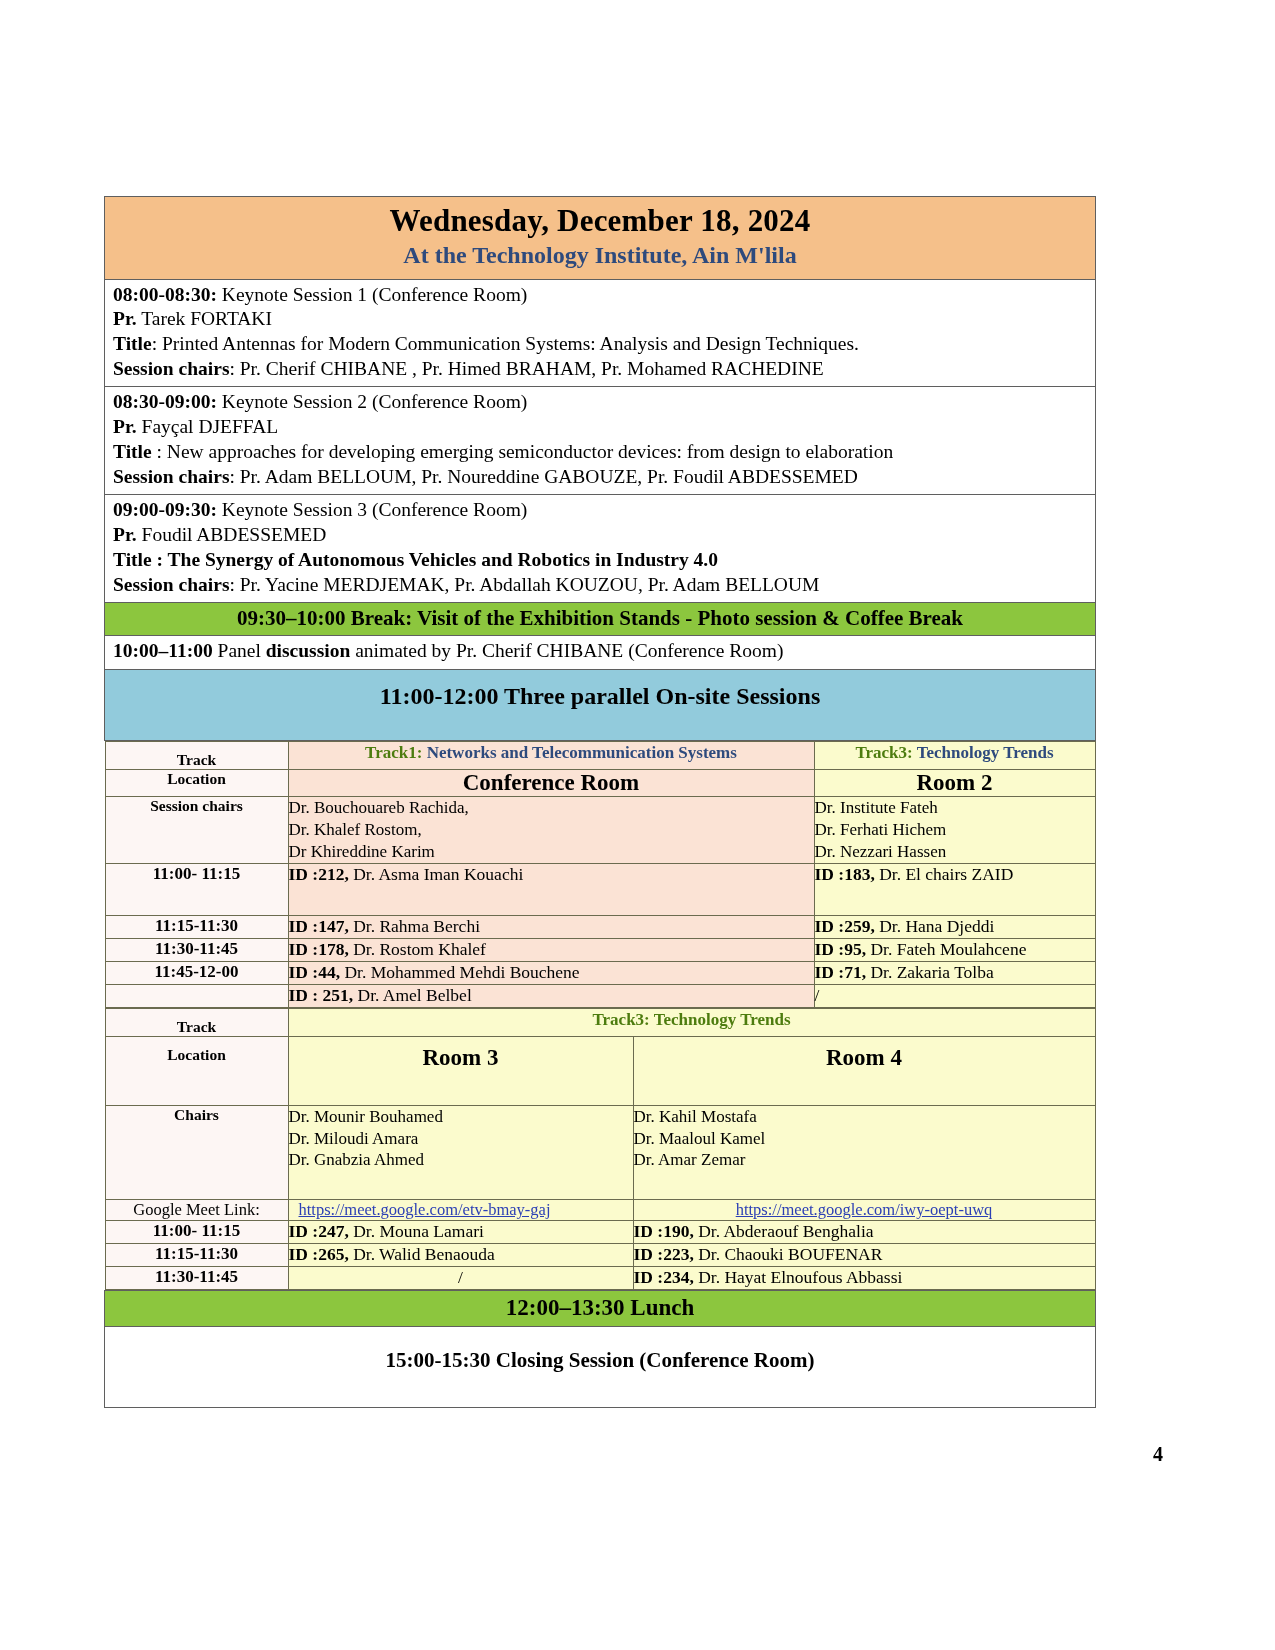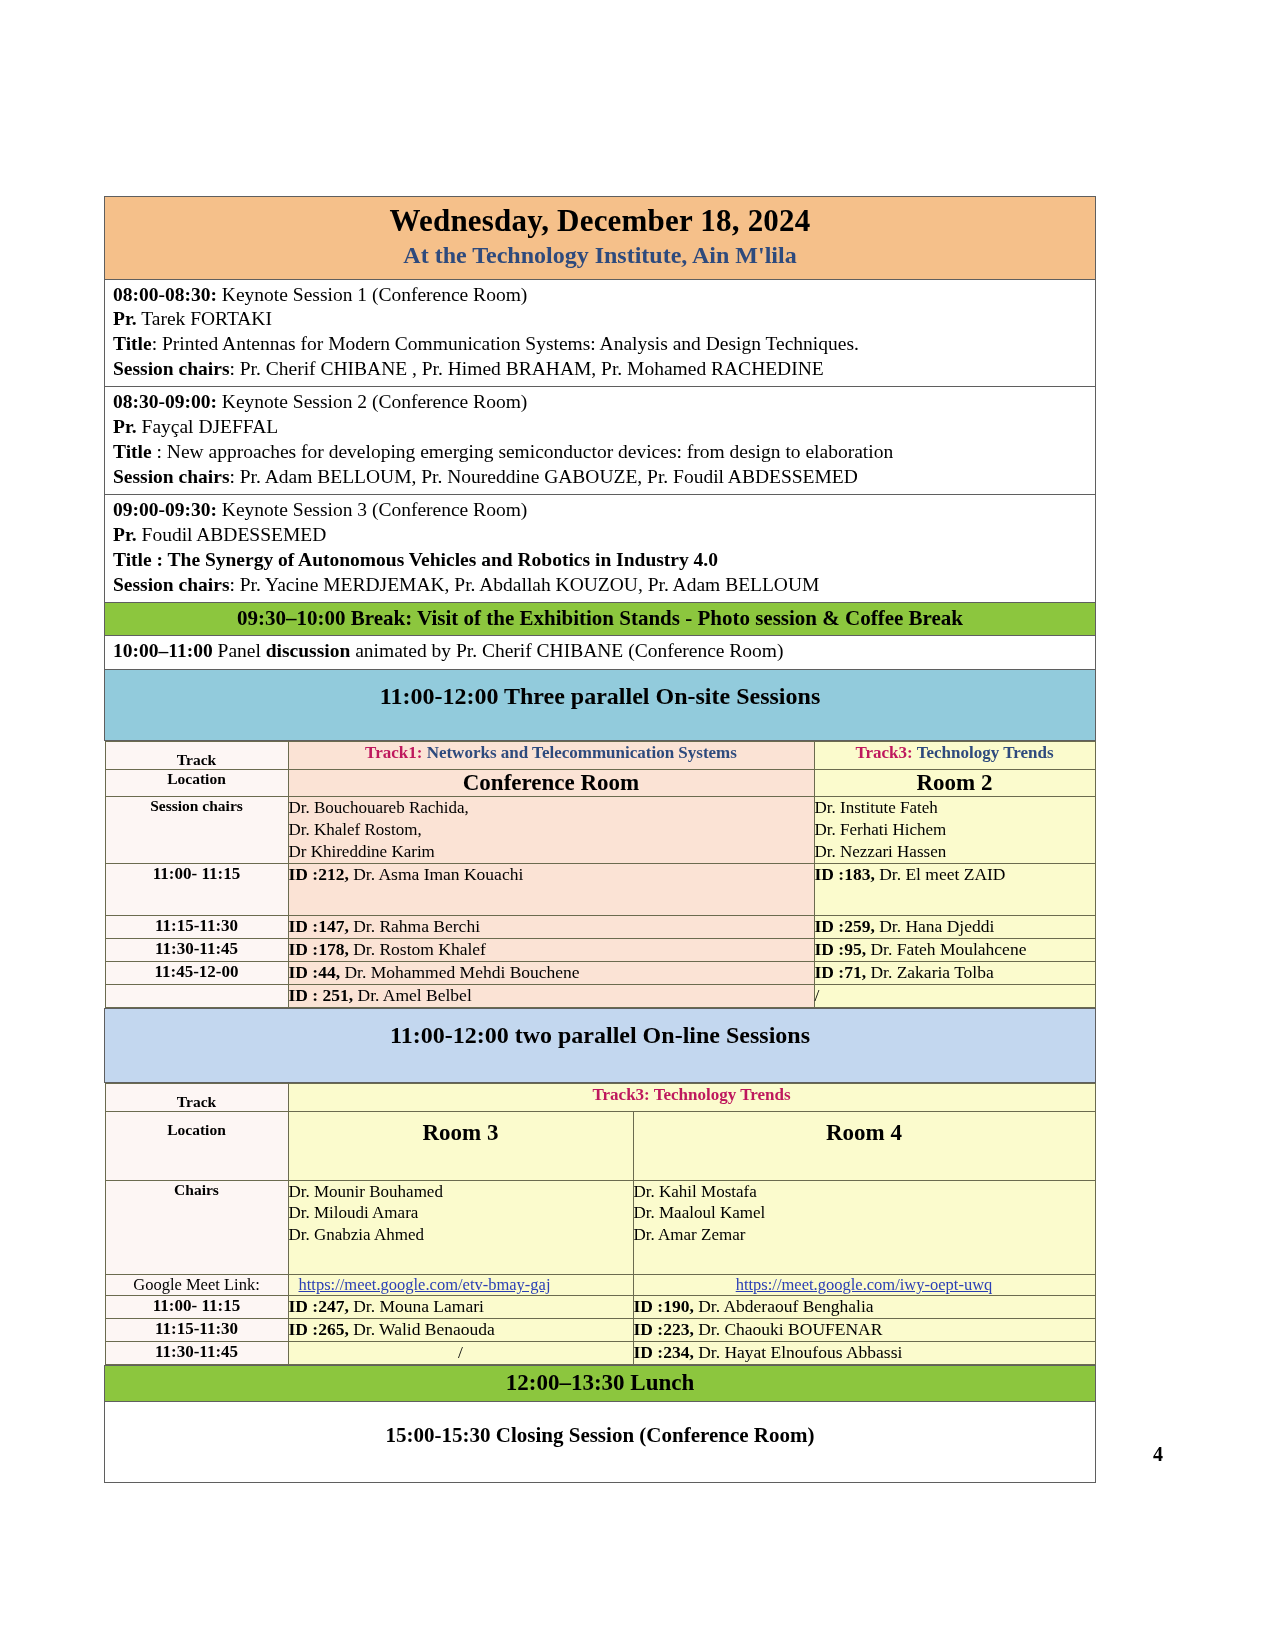--- a/index.html
+++ b/index.html
@@ -132,21 +132,21 @@
   .peach { background: #fbe3d5; }
   .yellow { background: #fbfbcd; }
 
   .track-head {
     text-align: center;
     font-weight: bold;
     font-size: 17px;
     padding: 14px 6px 28px 6px;
     line-height: 1.25;
   }
-  .track-head .tk { color: #be185d; }
+  .track-head .tk { color: #4d7c0f; }
   .track-head .tv { color: #2e4a7d; }
 
   .loc-cell {
     text-align: center;
     font-weight: bold;
     font-size: 23px;
     padding: 4px 4px 6px 4px;
   }
   .loc-cell.tall { padding: 8px 4px 34px 4px; }
 
@@ -338,21 +338,21 @@
               <td class="yellow chairs-cell">
                 <div>Dr. Institute Fateh</div>
                 <div>Dr. Ferhati Hichem</div>
                 <div>Dr. Nezzari Hassen</div>
               </td>
             </tr>
 
             <tr>
               <td class="c-time">11:00- 11:15</td>
               <td class="peach sess-cell tall"><span class="idb">ID :212,</span><span> Dr. Asma Iman Kouachi</span></td>
-              <td class="yellow sess-cell tall"><span class="idb">ID :183,</span><span> Dr. El meet ZAID</span></td>
+              <td class="yellow sess-cell tall"><span class="idb">ID :183,</span><span> Dr. El chairs ZAID</span></td>
             </tr>
 
             <tr>
               <td class="c-time">11:15-11:30</td>
               <td class="peach sess-cell"><span class="idb">ID :147,</span><span> Dr. Rahma Berchi</span></td>
               <td class="yellow sess-cell"><span class="idb">ID :259,</span><span> Dr. Hana Djeddi</span></td>
             </tr>
 
             <tr>
               <td class="c-time">11:30-11:45</td>
@@ -369,25 +369,20 @@
             <tr>
               <td class="c-time"></td>
               <td class="peach sess-cell"><span class="idb">ID : 251,</span><span> Dr. Amel Belbel</span></td>
               <td class="yellow sess-cell"><span>/</span></td>
             </tr>
           </tbody>
               </table>
         </td>
       </tr>
 
-      <tr>
-        <td>
-          <div class="blue-band2"><span>11:00-12:00</span><span>    two parallel On-line Sessions</span></div>
-        </td>
-      </tr>
 
       <tr>
         <td style="border:none;padding:0;">
           <table class="inner">
             <colgroup>
               <col style="width:183px">
               <col style="width:345px">
               <col style="width:462px">
             </colgroup>
 

